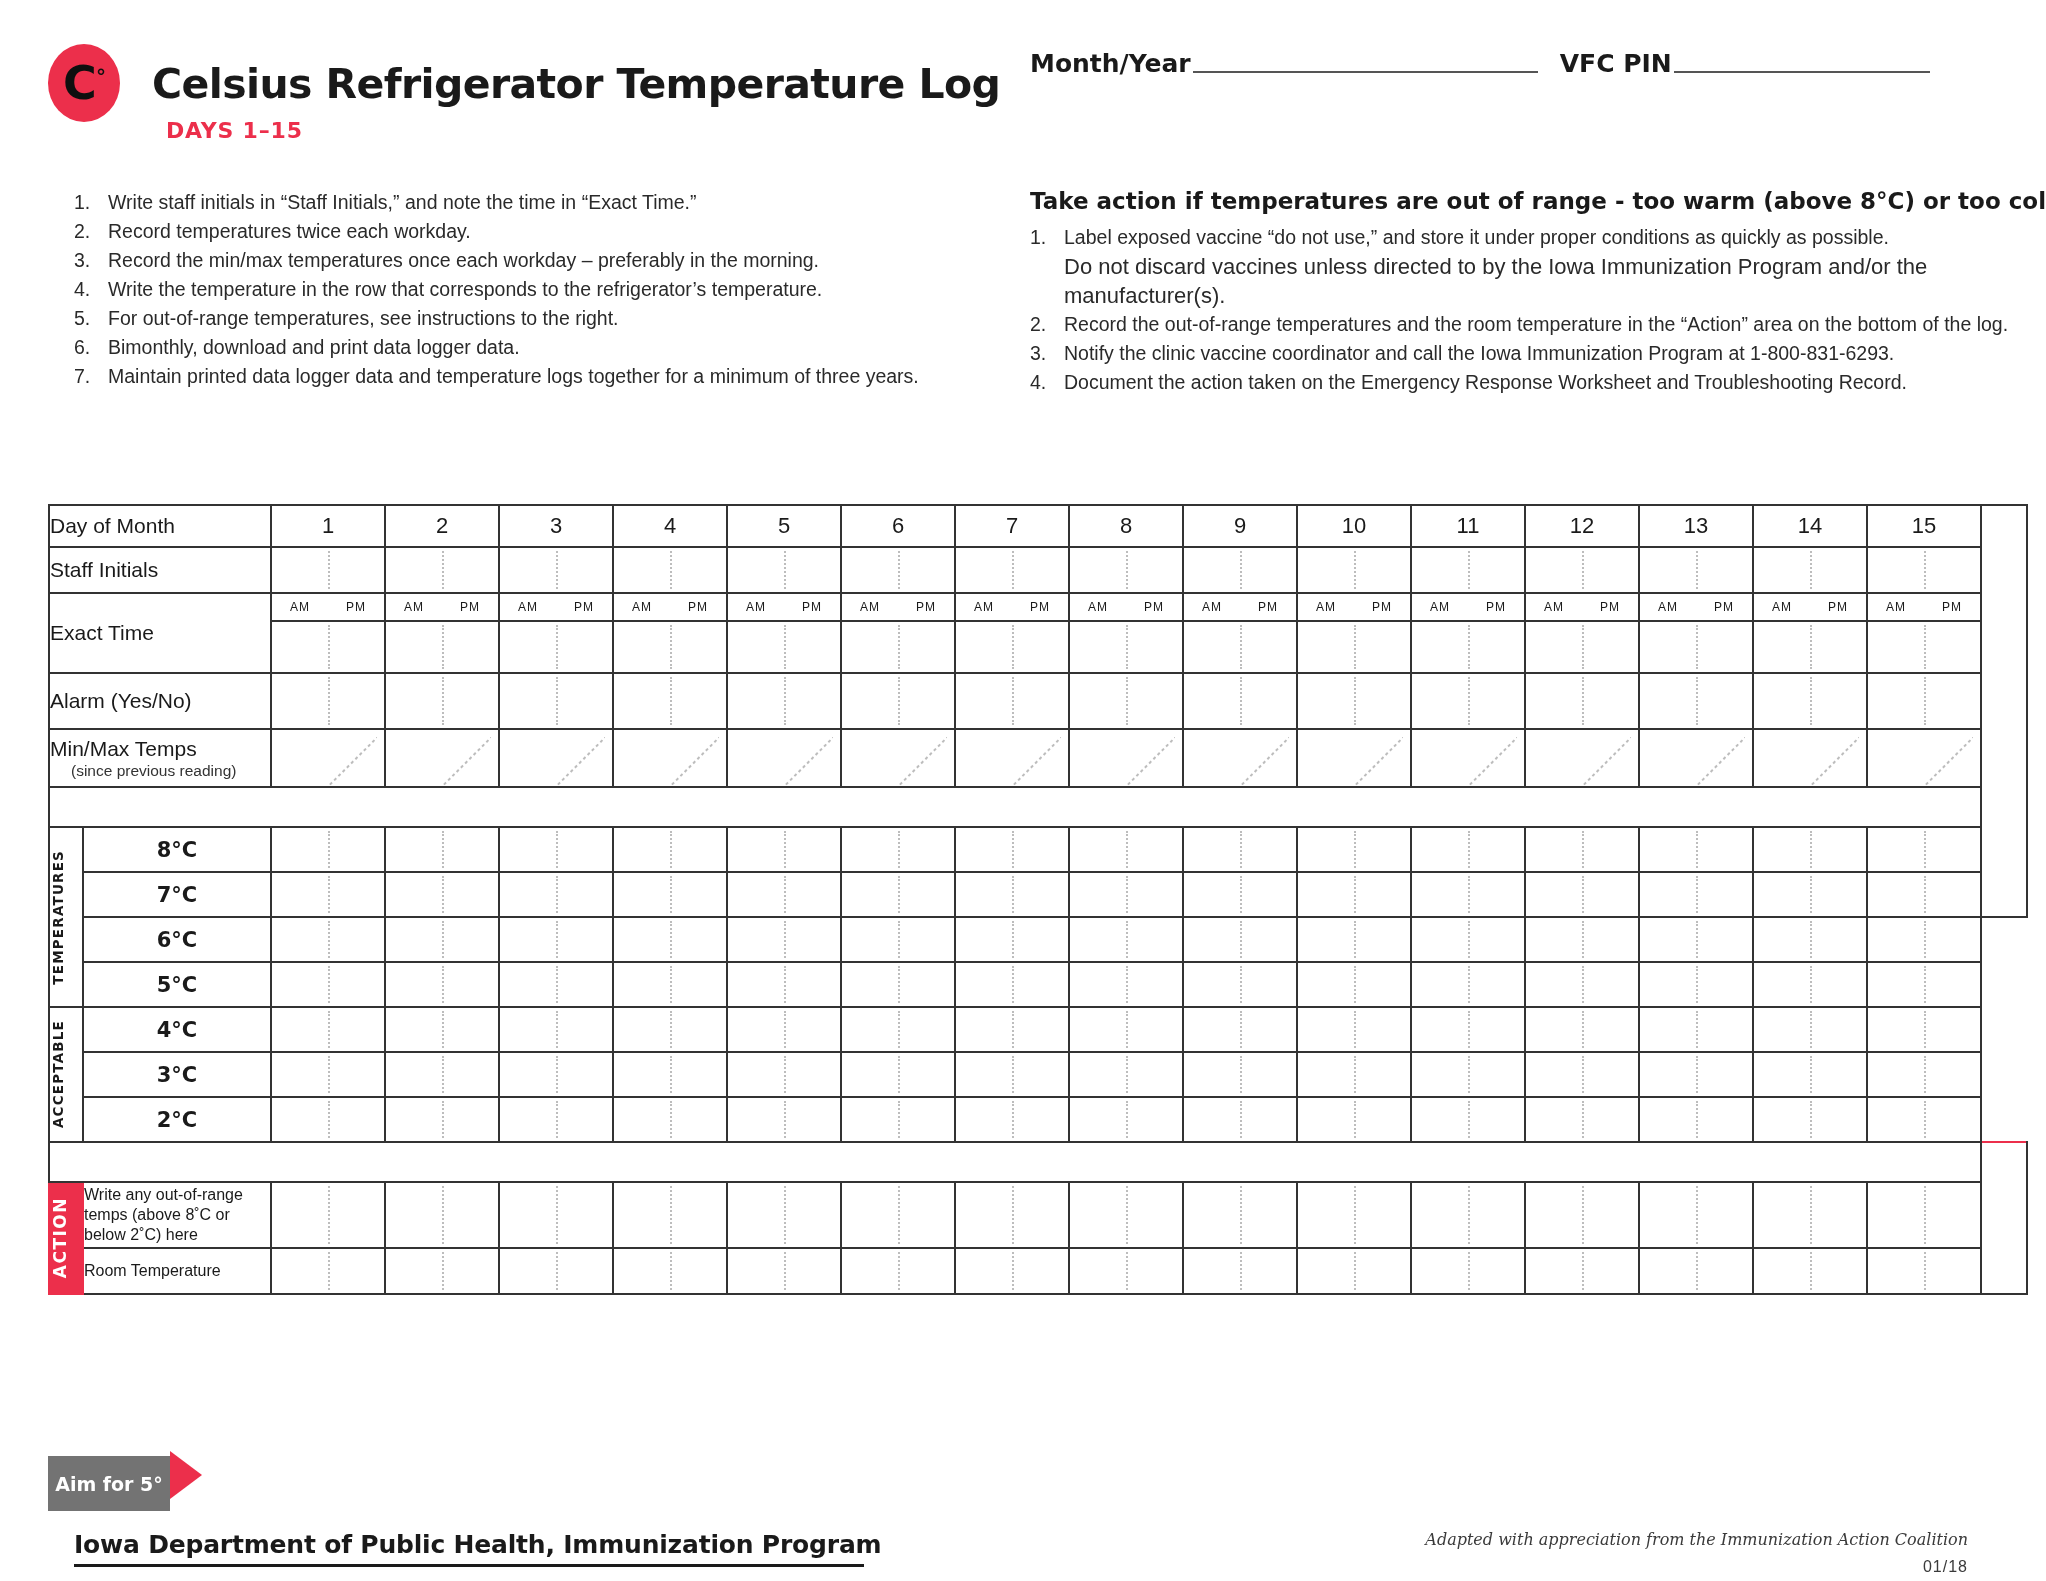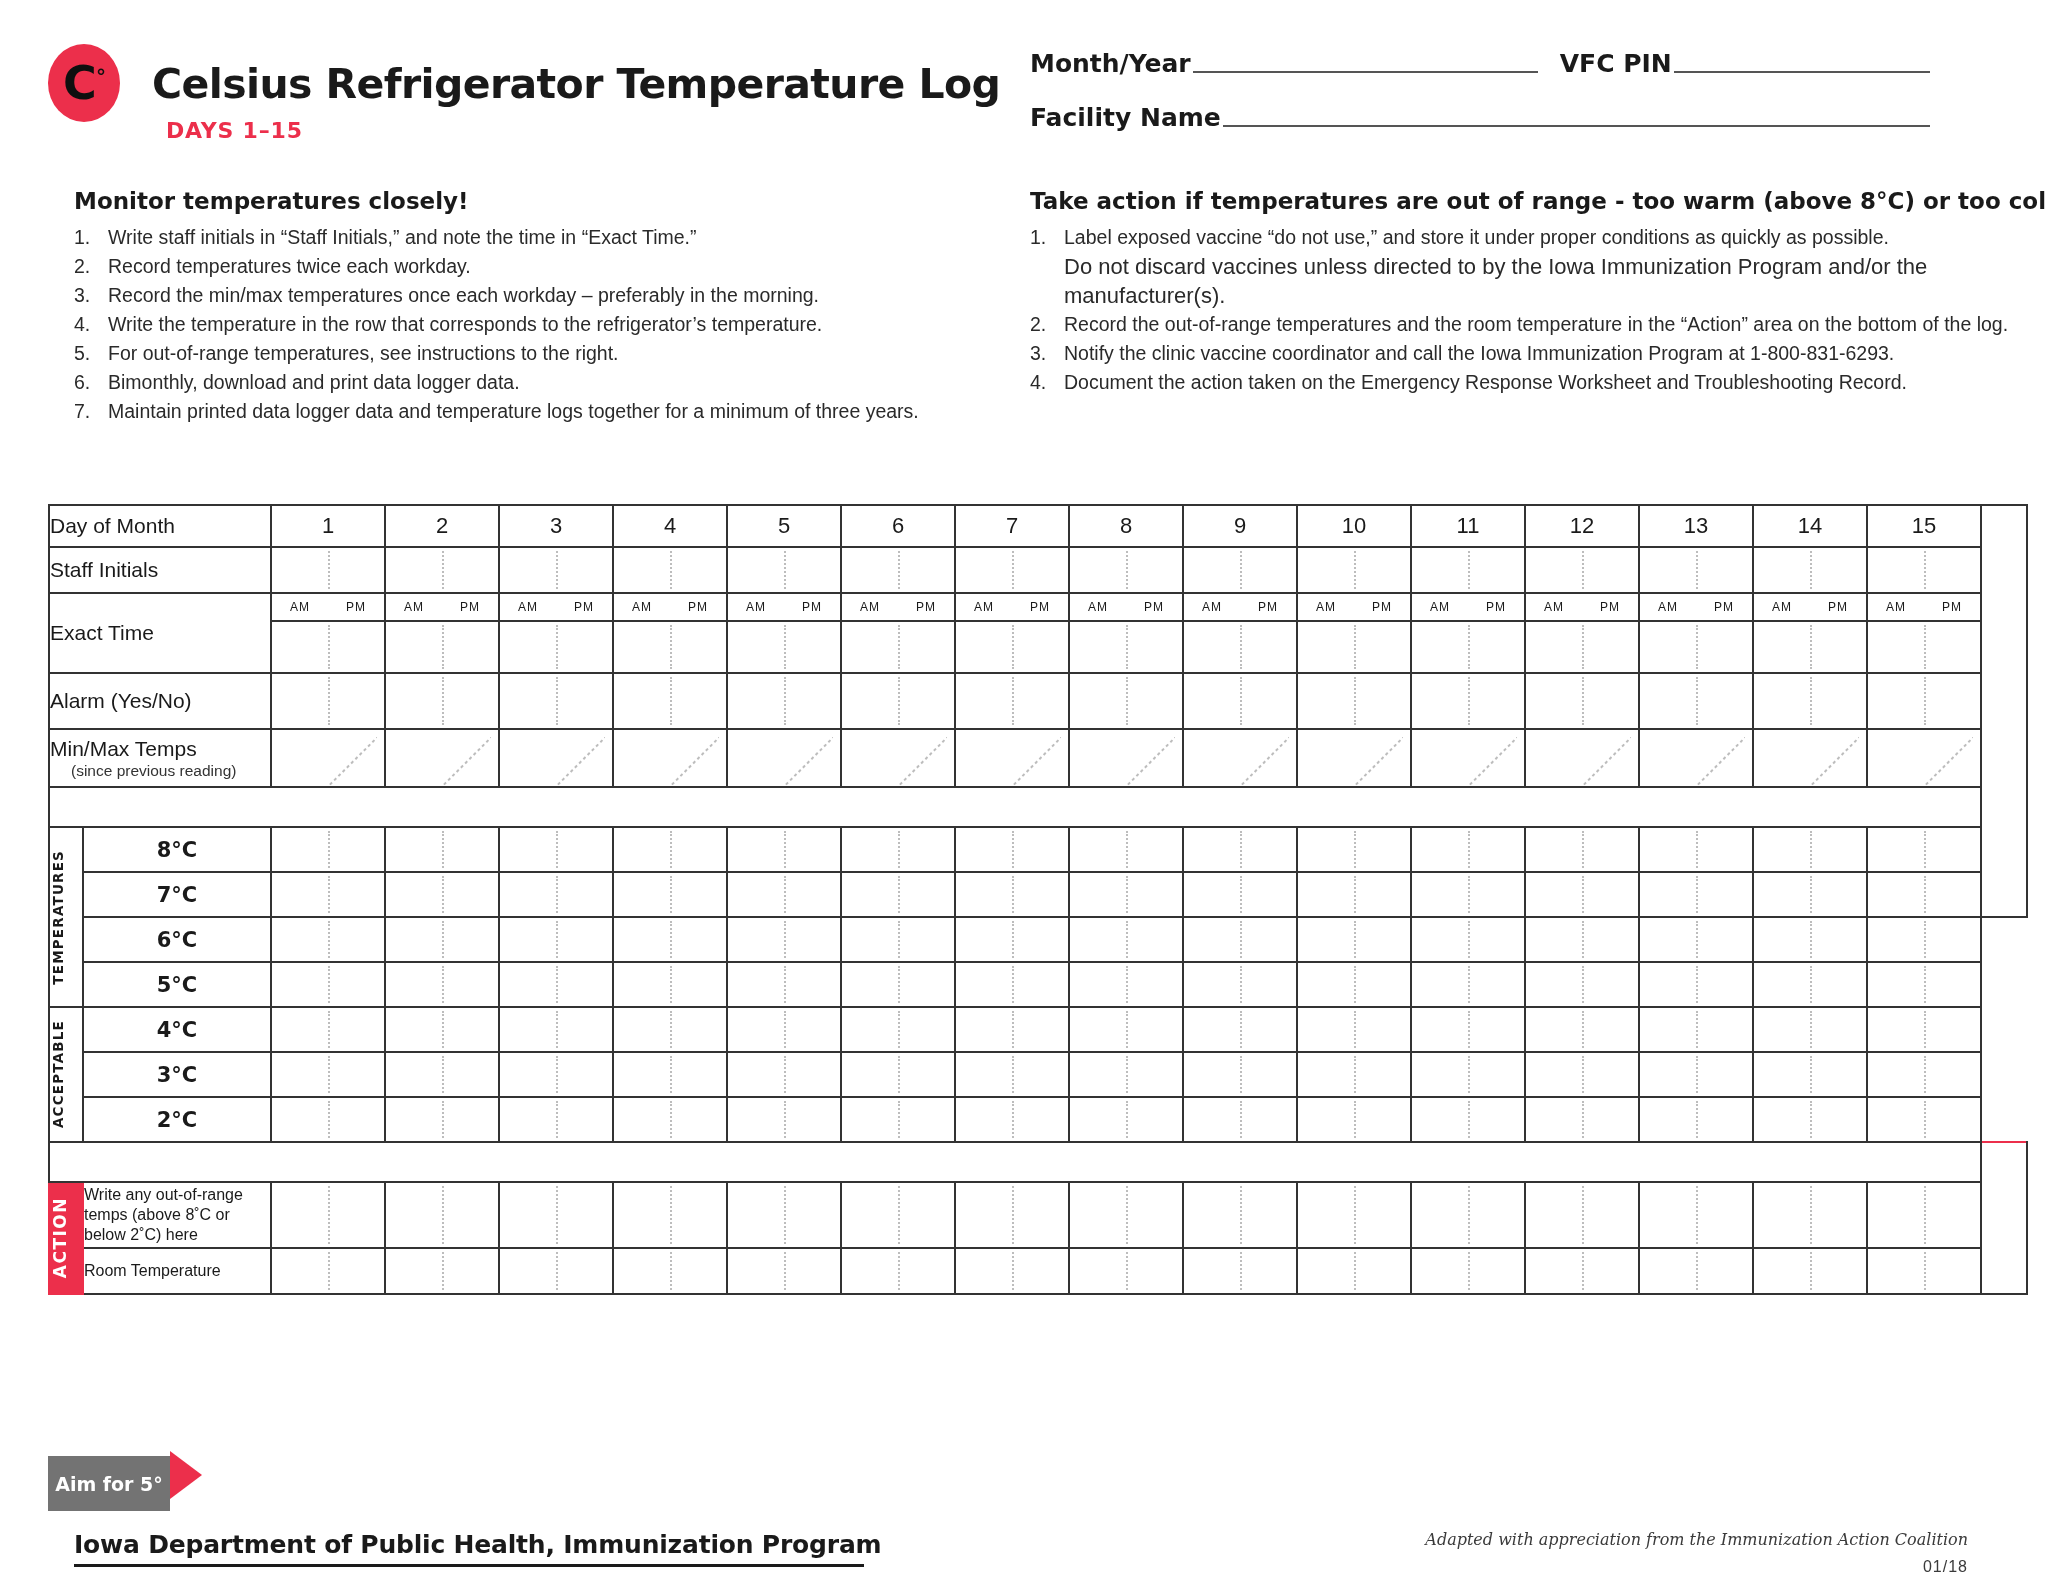--- a/index.html
+++ b/index.html
@@ -365,29 +365,24 @@
   <div class="doc-title">Celsius Refrigerator Temperature Log</div>
   <div class="doc-subtitle">DAYS 1–15</div>
 
   <div class="form-area">
     <div class="form-row">
       <span class="form-label">Month/Year</span>
       <span class="form-rule mid"></span>
       <span class="form-label" style="margin-left:22px;">VFC PIN</span>
       <span class="form-rule"></span>
     </div>
-    <div class="form-row">
-      <span class="form-label">Facility Name</span>
-      <span class="form-rule"></span>
-    </div>
   </div>
 </div>
 
 <div class="instructions-left">
-  <div class="instr-heading">Monitor temperatures closely!</div>
   <ul class="instr-list">
     <li class="instr-item">
         <span class="instr-num">1.</span>
         <span class="instr-text">Write staff initials in “Staff Initials,” and note the time in “Exact Time.”</span>
       </li>
     <li class="instr-item">
         <span class="instr-num">2.</span>
         <span class="instr-text">Record temperatures twice each workday.</span>
       </li>
     <li class="instr-item">

